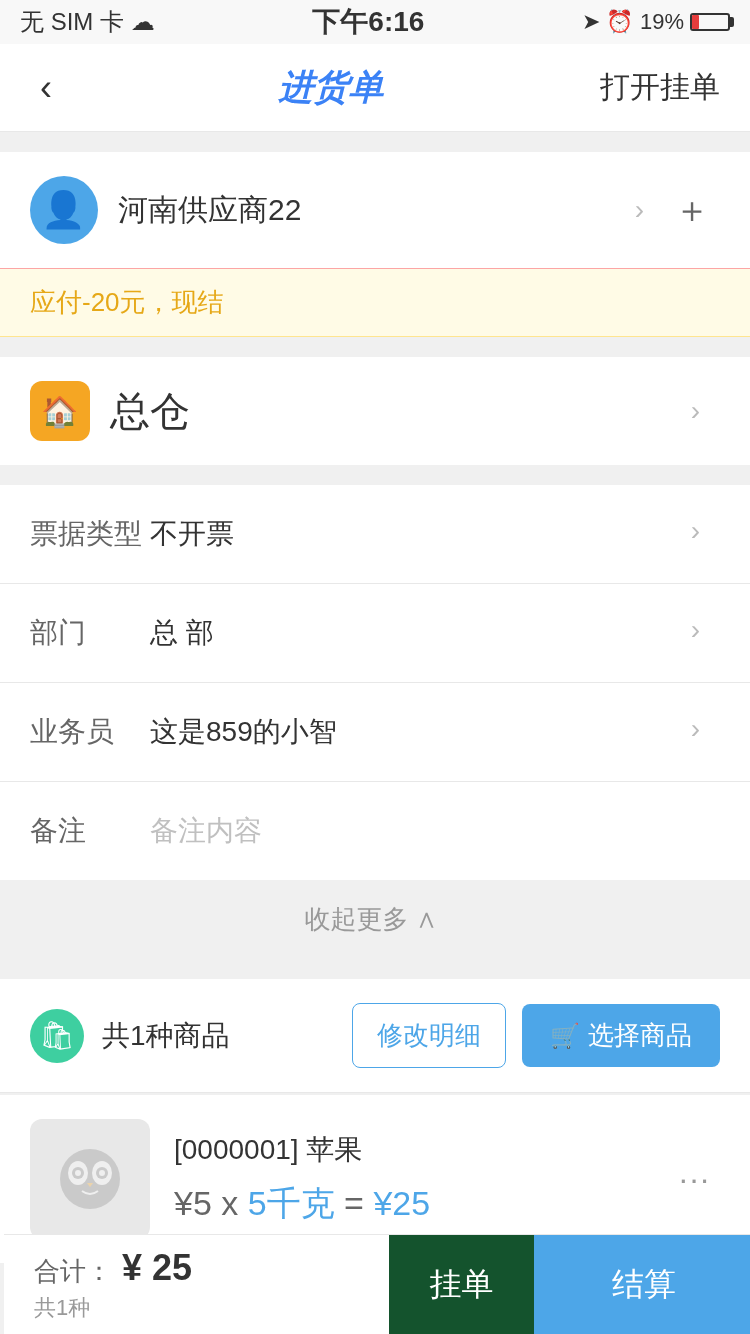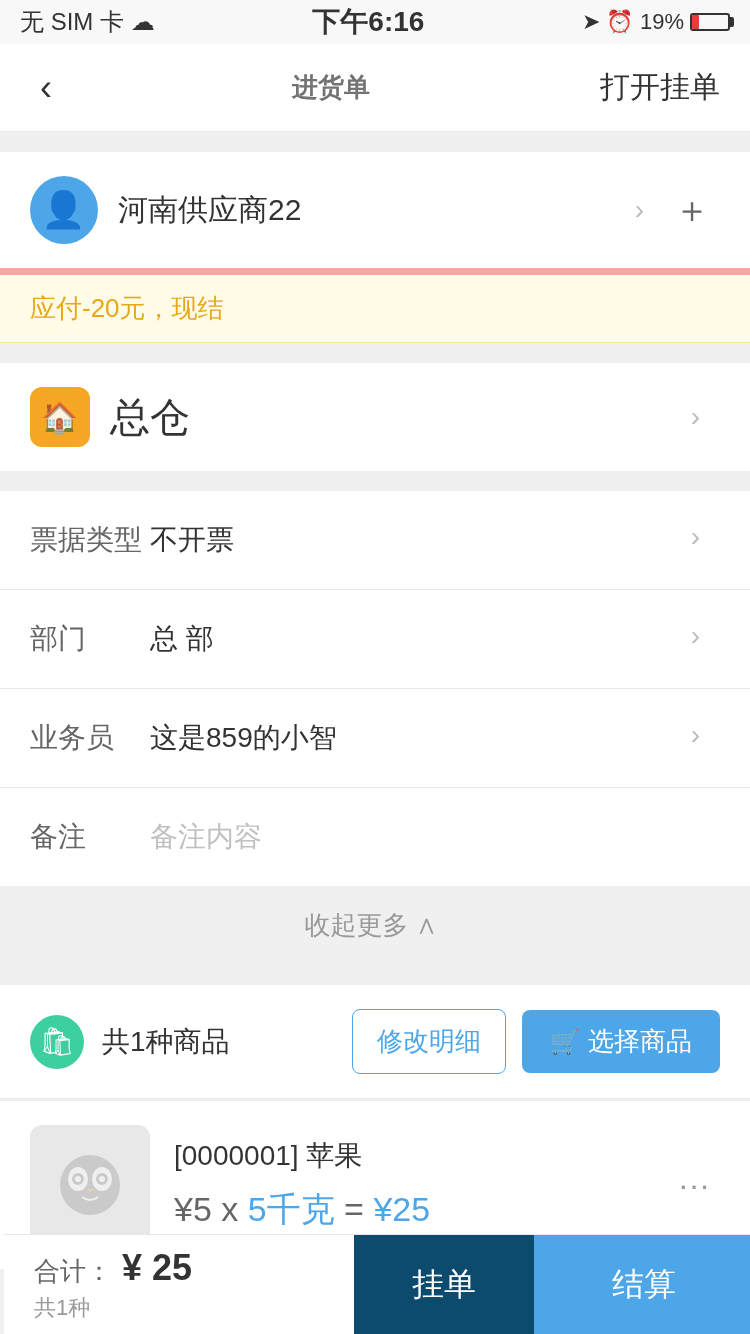--- a/index.html
+++ b/index.html
@@ -61,23 +61,24 @@
       padding: 0 30px;
       border-bottom: 1px solid #e8e8e8;
     }
     .nav-back {
       font-size: 36px;
       color: #333;
       cursor: pointer;
       padding: 10px;
     }
     .nav-title {
-      font-size: 26px;
+      font-size: 35px;
       font-weight: 600;
-      color: #737373;
+      color: #3b82f6;
+      font-style: italic;
     }
     .nav-right {
       font-size: 30px;
       color: #333;
       text-align: right;
     }
 
     
     .sep { width: 750px; height: 20px; background: #f0f0f0; }
     .sep-line { width: 750px; height: 1px; background: #e8e8e8; }
@@ -119,21 +120,21 @@
       color: #666;
       padding: 0 10px;
     }
 
     
     .notice-bar {
       background: #fffbe6;
       padding: 16px 30px;
       font-size: 26px;
       color: #e6a817;
-      border-top: 7px solid #fca5a5;
+      border-top: 1px solid #fca5a5;
       border-bottom: 1px solid #ffe58f;
     }
 
     
     .warehouse-row {
       display: flex;
       align-items: center;
       padding: 24px 30px;
       background: #fff;
     }
@@ -272,22 +273,22 @@
     }
     .footer-total-main {
       display: flex;
       align-items: baseline;
       gap: 10px;
     }
     .footer-label { font-size: 26px; color: #666; }
     .footer-amount { font-size: 36px; font-weight: 700; color: #333; }
     .footer-sub { font-size: 22px; color: #999; margin-top: 4px; }
     .btn-hang {
-      width: 180px; height: 100px;
-      background: #0c4a6e;
+      width: 145px; height: 100px;
+      background: #14532d;
       color: #fff;
       font-size: 32px;
       display: flex; align-items: center; justify-content: center;
       cursor: pointer;
       border: none;
     }
     .btn-checkout {
       width: 220px; height: 100px;
       background: #4da6e8;
       color: #fff;

